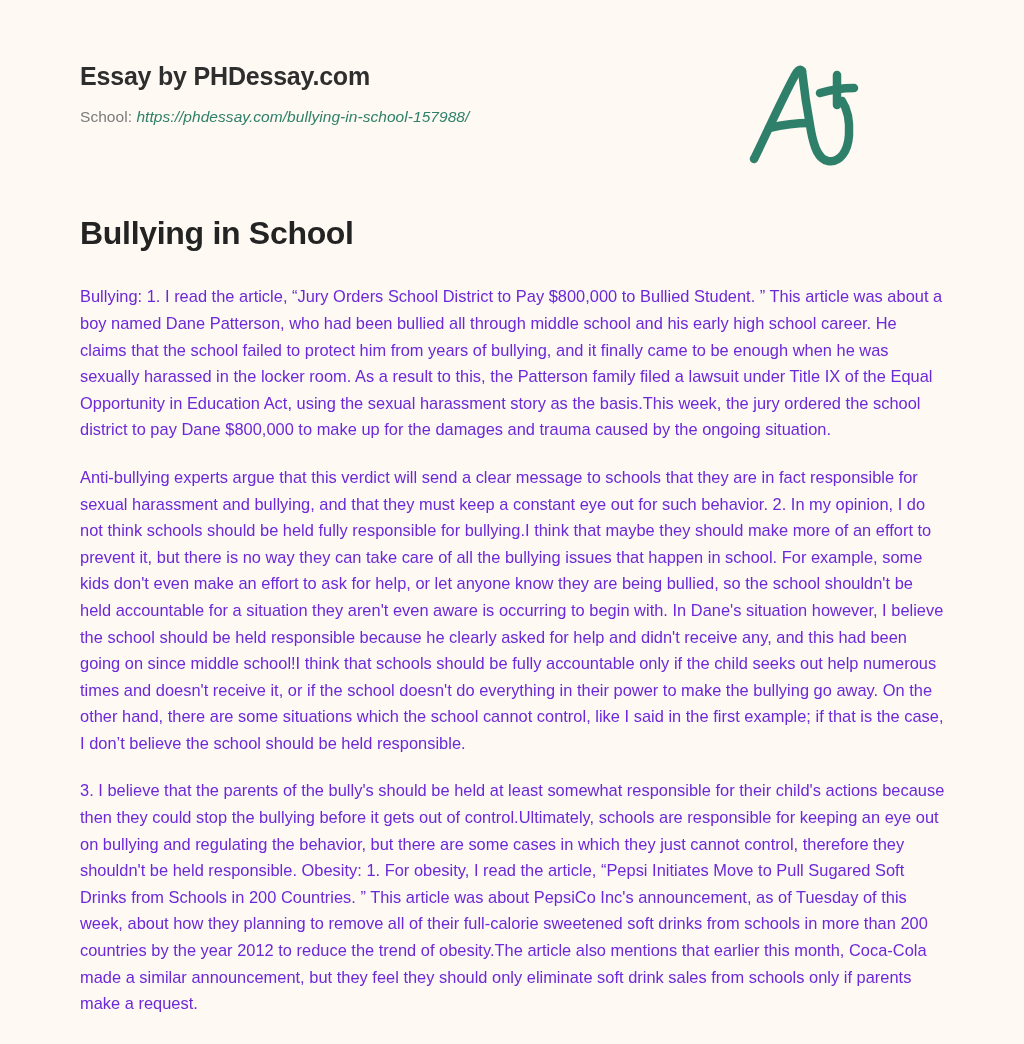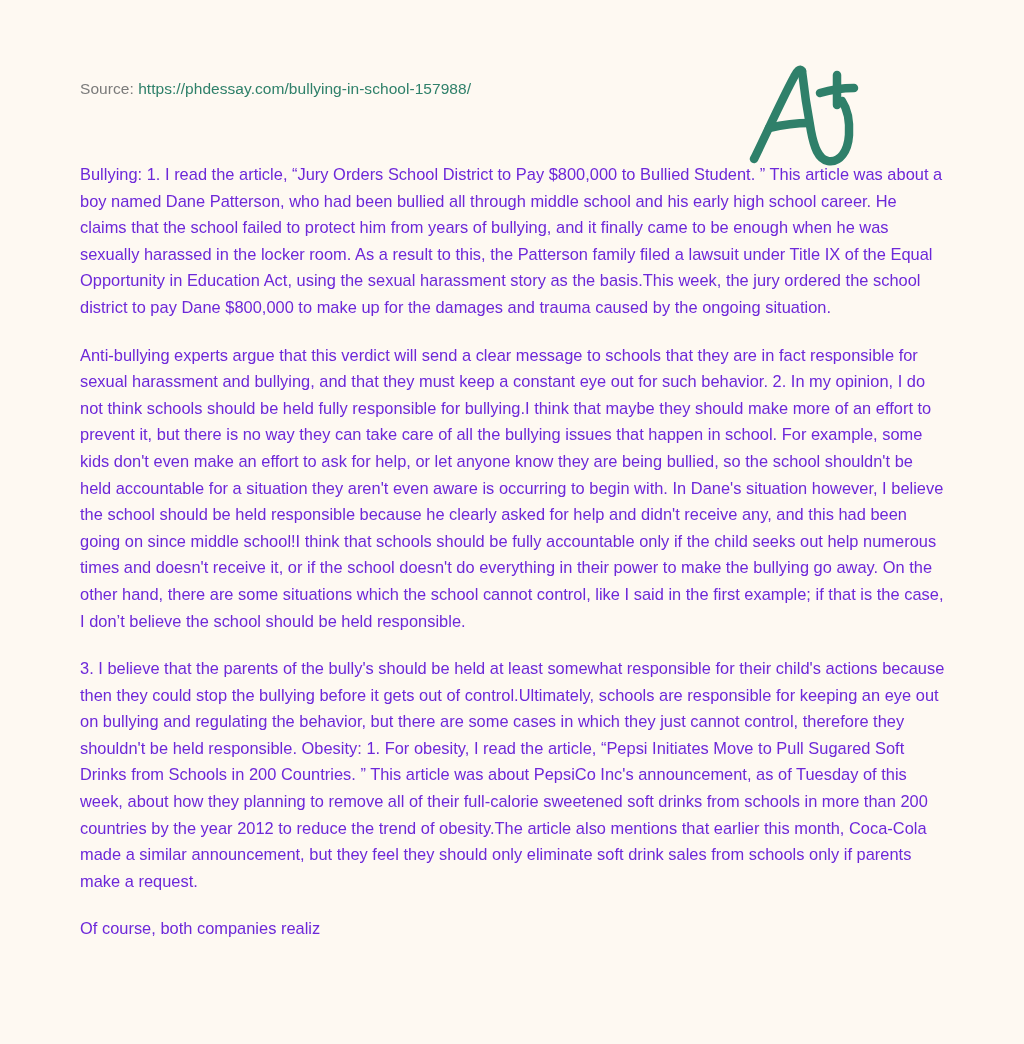--- a/index.html
+++ b/index.html
@@ -39,20 +39,21 @@
   }
   .source-line {
     margin-top: 17px;
     font-size: 15.5px;
     color: #7b7b7b;
     letter-spacing: 0.05px;
   }
   .source-link {
     color: #2f806a;
     text-decoration: none;
+    font-style: italic;
   }
   .logo {
     position: absolute;
     right: 72px;
     top: 55px;
     width: 130px;
     height: 120px;
   }
   .logo svg { display: block; width: 130px; height: 120px; }
 
@@ -80,23 +81,24 @@
     letter-spacing: 0.02px;
   }
   .essay-body p:last-child { margin-bottom: 0; }
 </style>
 </head>
 <body>
 
 <div class="page">
 
   <div class="header">
+    <div class="brand-line">Essay by PHDessay.com</div>
 
     <div class="source-line">
-      <span>Source:</span>
+      <span>School:</span>
       <a class="source-link" href="#">https://phdessay.com/bullying-in-school-157988/</a>
     </div>
 
     <div class="logo">
       <svg viewBox="0 0 130 120" xmlns="http://www.w3.org/2000/svg">
         <g fill="none" stroke="#2f806a" stroke-width="8.5" stroke-linecap="round" stroke-linejoin="round">
 
           <path d="M12 104 C 22 84, 40 44, 52 22 C 55 16, 58 13, 60 16"></path>
 
           <path d="M60 16 C 62 34, 66 60, 69 76 C 72 92, 76 104, 86 106
@@ -105,20 +107,21 @@
           <path d="M27 73 C 40 70, 56 68, 67 68"></path>
 
           <path d="M78 38 C 88 35, 100 33, 112 33"></path>
 
           <path d="M95 20 C 95 30, 95 42, 95 50"></path>
         </g>
       </svg>
     </div>
   </div>
 
+  <h1 class="essay-title">Bullying in School</h1>
 
   <div class="essay-body">
     <p>Bullying: 1. I read the article, “Jury Orders School District to Pay $800,000 to Bullied Student. ” This article was about a boy named Dane Patterson, who had been bullied all through middle school and his early high school career. He claims that the school failed to protect him from years of bullying, and it finally came to be enough when he was sexually harassed in the locker room. As a result to this, the Patterson family filed a lawsuit under Title IX of the Equal Opportunity in Education Act, using the sexual harassment story as the basis.This week, the jury ordered the school district to pay Dane $800,000 to make up for the damages and trauma caused by the ongoing situation.</p>
     <p>Anti-bullying experts argue that this verdict will send a clear message to schools that they are in fact responsible for sexual harassment and bullying, and that they must keep a constant eye out for such behavior. 2. In my opinion, I do not think schools should be held fully responsible for bullying.I think that maybe they should make more of an effort to prevent it, but there is no way they can take care of all the bullying issues that happen in school. For example, some kids don't even make an effort to ask for help, or let anyone know they are being bullied, so the school shouldn't be held accountable for a situation they aren't even aware is occurring to begin with. In Dane's situation however, I believe the school should be held responsible because he clearly asked for help and didn't receive any, and this had been going on since middle school!I think that schools should be fully accountable only if the child seeks out help numerous times and doesn't receive it, or if the school doesn't do everything in their power to make the bullying go away. On the other hand, there are some situations which the school cannot control, like I said in the first example; if that is the case, I don’t believe the school should be held responsible.</p>
     <p>3. I believe that the parents of the bully's should be held at least somewhat responsible for their child's actions because then they could stop the bullying before it gets out of control.Ultimately, schools are responsible for keeping an eye out on bullying and regulating the behavior, but there are some cases in which they just cannot control, therefore they shouldn't be held responsible. Obesity: 1. For obesity, I read the article, “Pepsi Initiates Move to Pull Sugared Soft Drinks from Schools in 200 Countries. ” This article was about PepsiCo Inc's announcement, as of Tuesday of this week, about how they planning to remove all of their full-calorie sweetened soft drinks from schools in more than 200 countries by the year 2012 to reduce the trend of obesity.The article also mentions that earlier this month, Coca-Cola made a similar announcement, but they feel they should only eliminate soft drink sales from schools only if parents make a request.</p>
     <p>Of course, both companies realiz</p>
   </div>
 
 </div>
 

